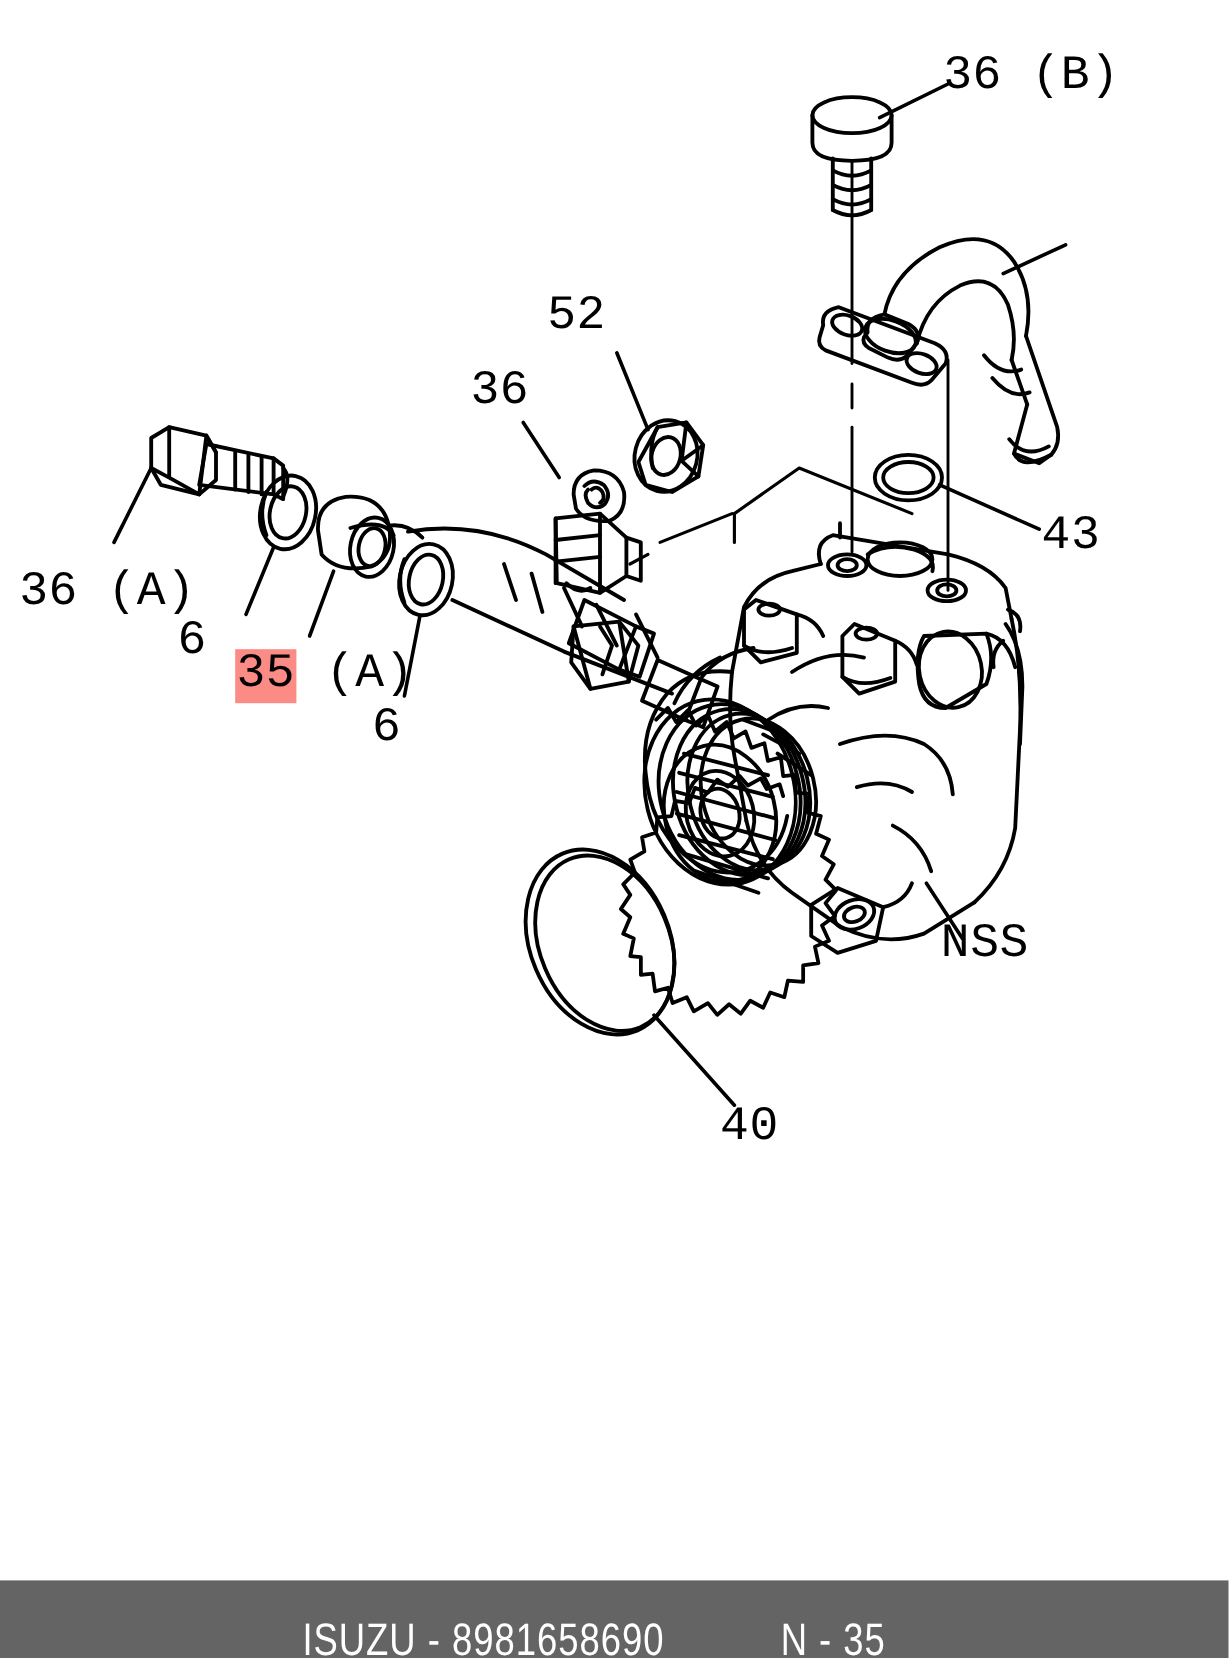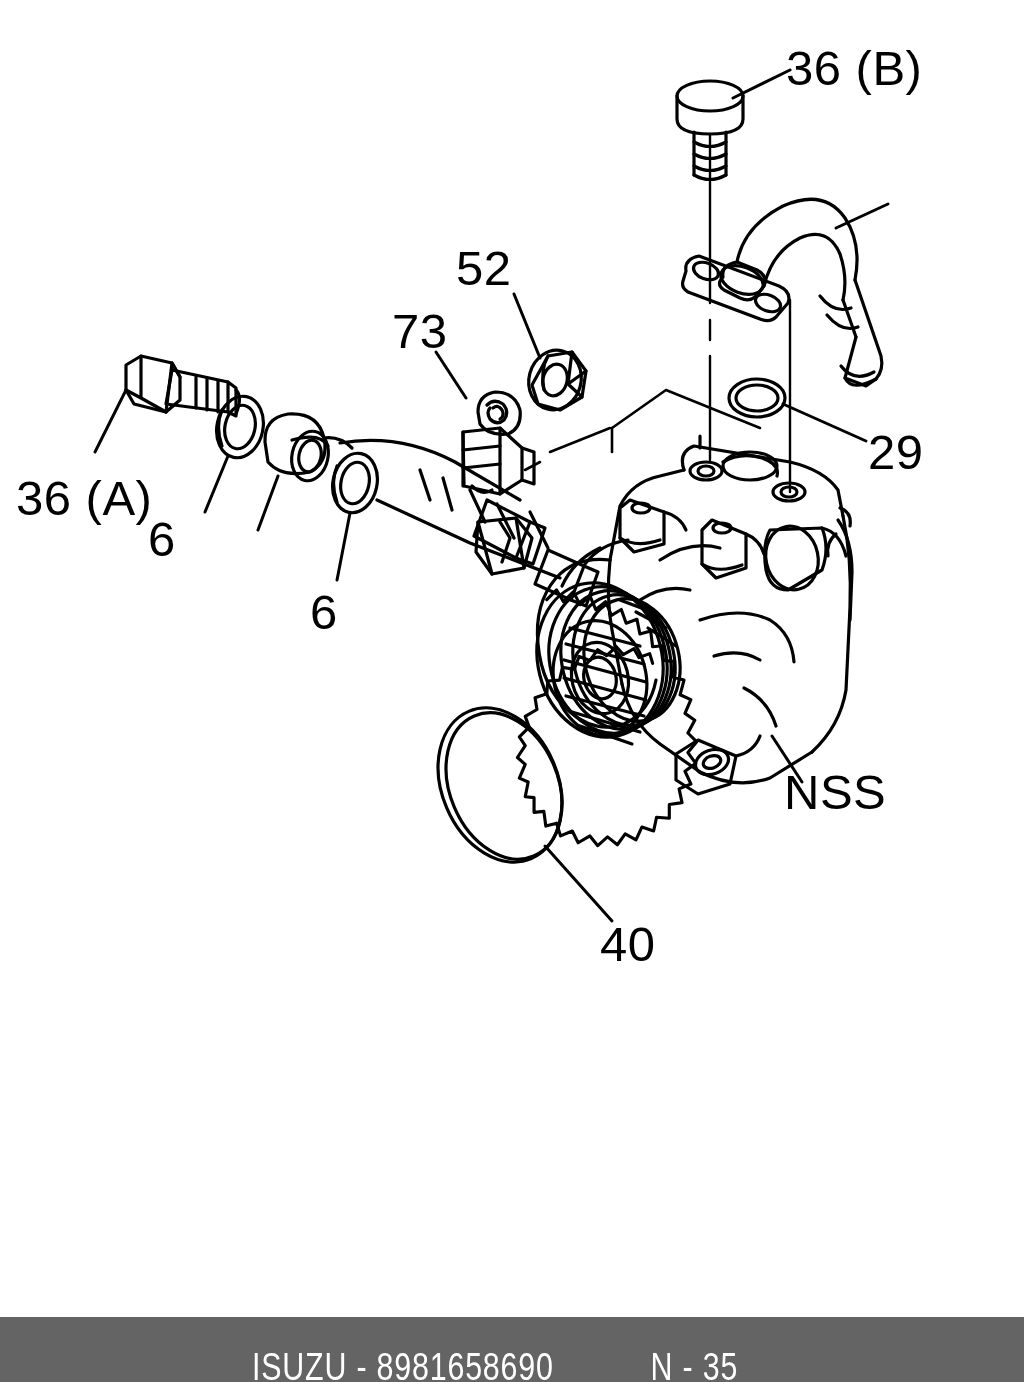--- a/index.html
+++ b/index.html
@@ -35,21 +35,21 @@
     font-weight: 400;
     line-height: 1;
     letter-spacing: 0.5px;
   }
   .callout .hl {
     background: #fb8b85;
     padding: 2px 1px 3px 1px;
     display: inline-block;
     line-height: 1;
   }
-  .sz-lg { font-size: 49px; }
+  .sz-lg { font-size: 40px; font-family: Liberation Mono, monospace; }
 
   
   #footer {
     position: absolute;
     left: 0;
     top: 1281px;
     width: 1024px;
     height: 101px;
     background: #646464;
     color: #ffffff;
@@ -296,35 +296,38 @@
   <div class="callout sz-lg" style="left:786px; top:44px;">
     <span>36 (B)</span>
   </div>
 
 
   <div class="callout sz-lg" style="left:456px; top:244px;text-align:right;">
     <span>52</span>
   </div>
 
   <div class="callout sz-lg" style="left:392px; top:307px;">
-    <span>73</span>
+    <span>36</span>
   </div>
 
   <div class="callout sz-lg" style="left:868px; top:428px;">
-    <span>29</span>
+    <span>43</span>
   </div>
 
   <div class="callout sz-lg" style="left:16px; top:474px;">
     <span>36 (A)</span>
   </div>
 
   <div class="callout sz-lg" style="left:148px; top:515px;">
     <span>6</span>
   </div>
 
+  <div class="callout sz-lg" style="left:196px; top:541px;">
+    <span class="hl">35</span><span> (A)</span>
+  </div>
 
   <div class="callout sz-lg" style="left:310px; top:588px;">
     <span>6</span>
   </div>
 
   <div class="callout sz-lg" style="left:784px; top:768px;">
     <span>NSS</span>
   </div>
 
   <div class="callout sz-lg" style="left:600px; top:920px;">

